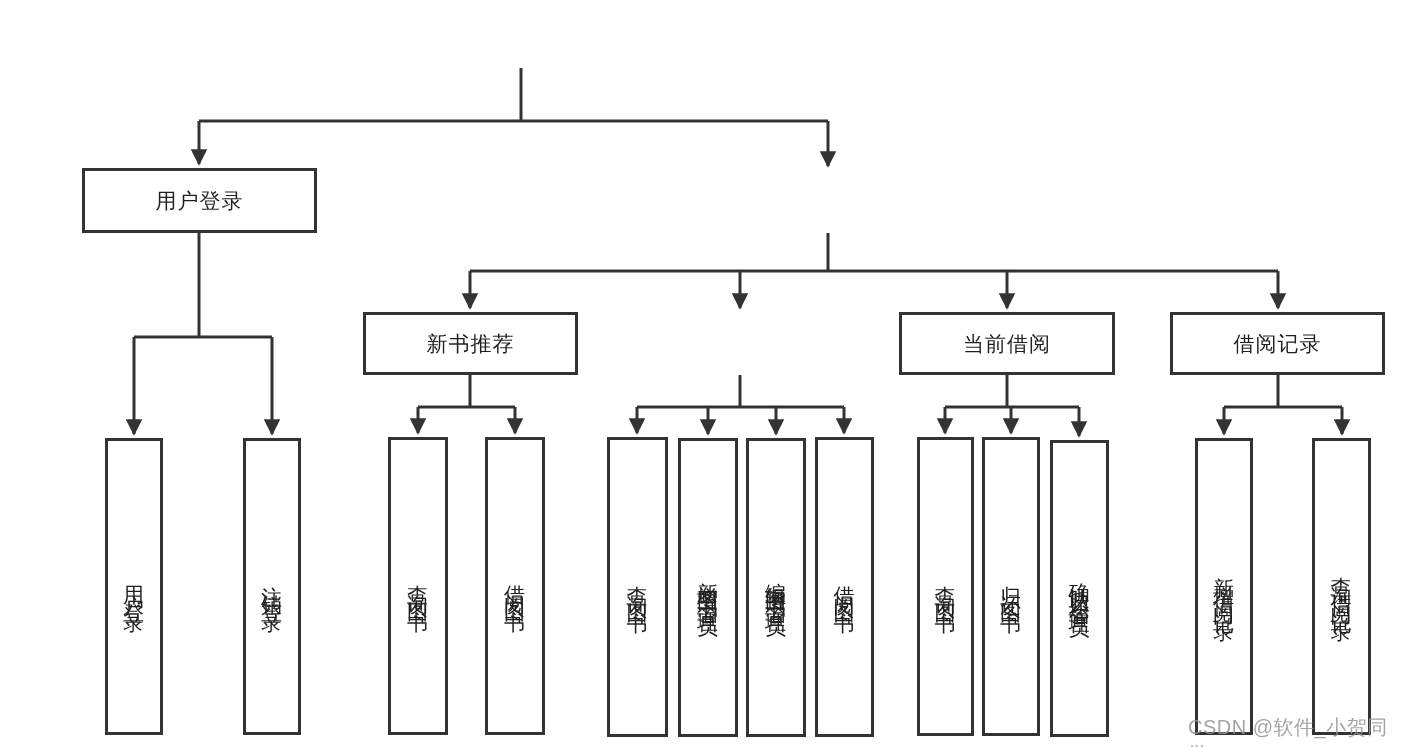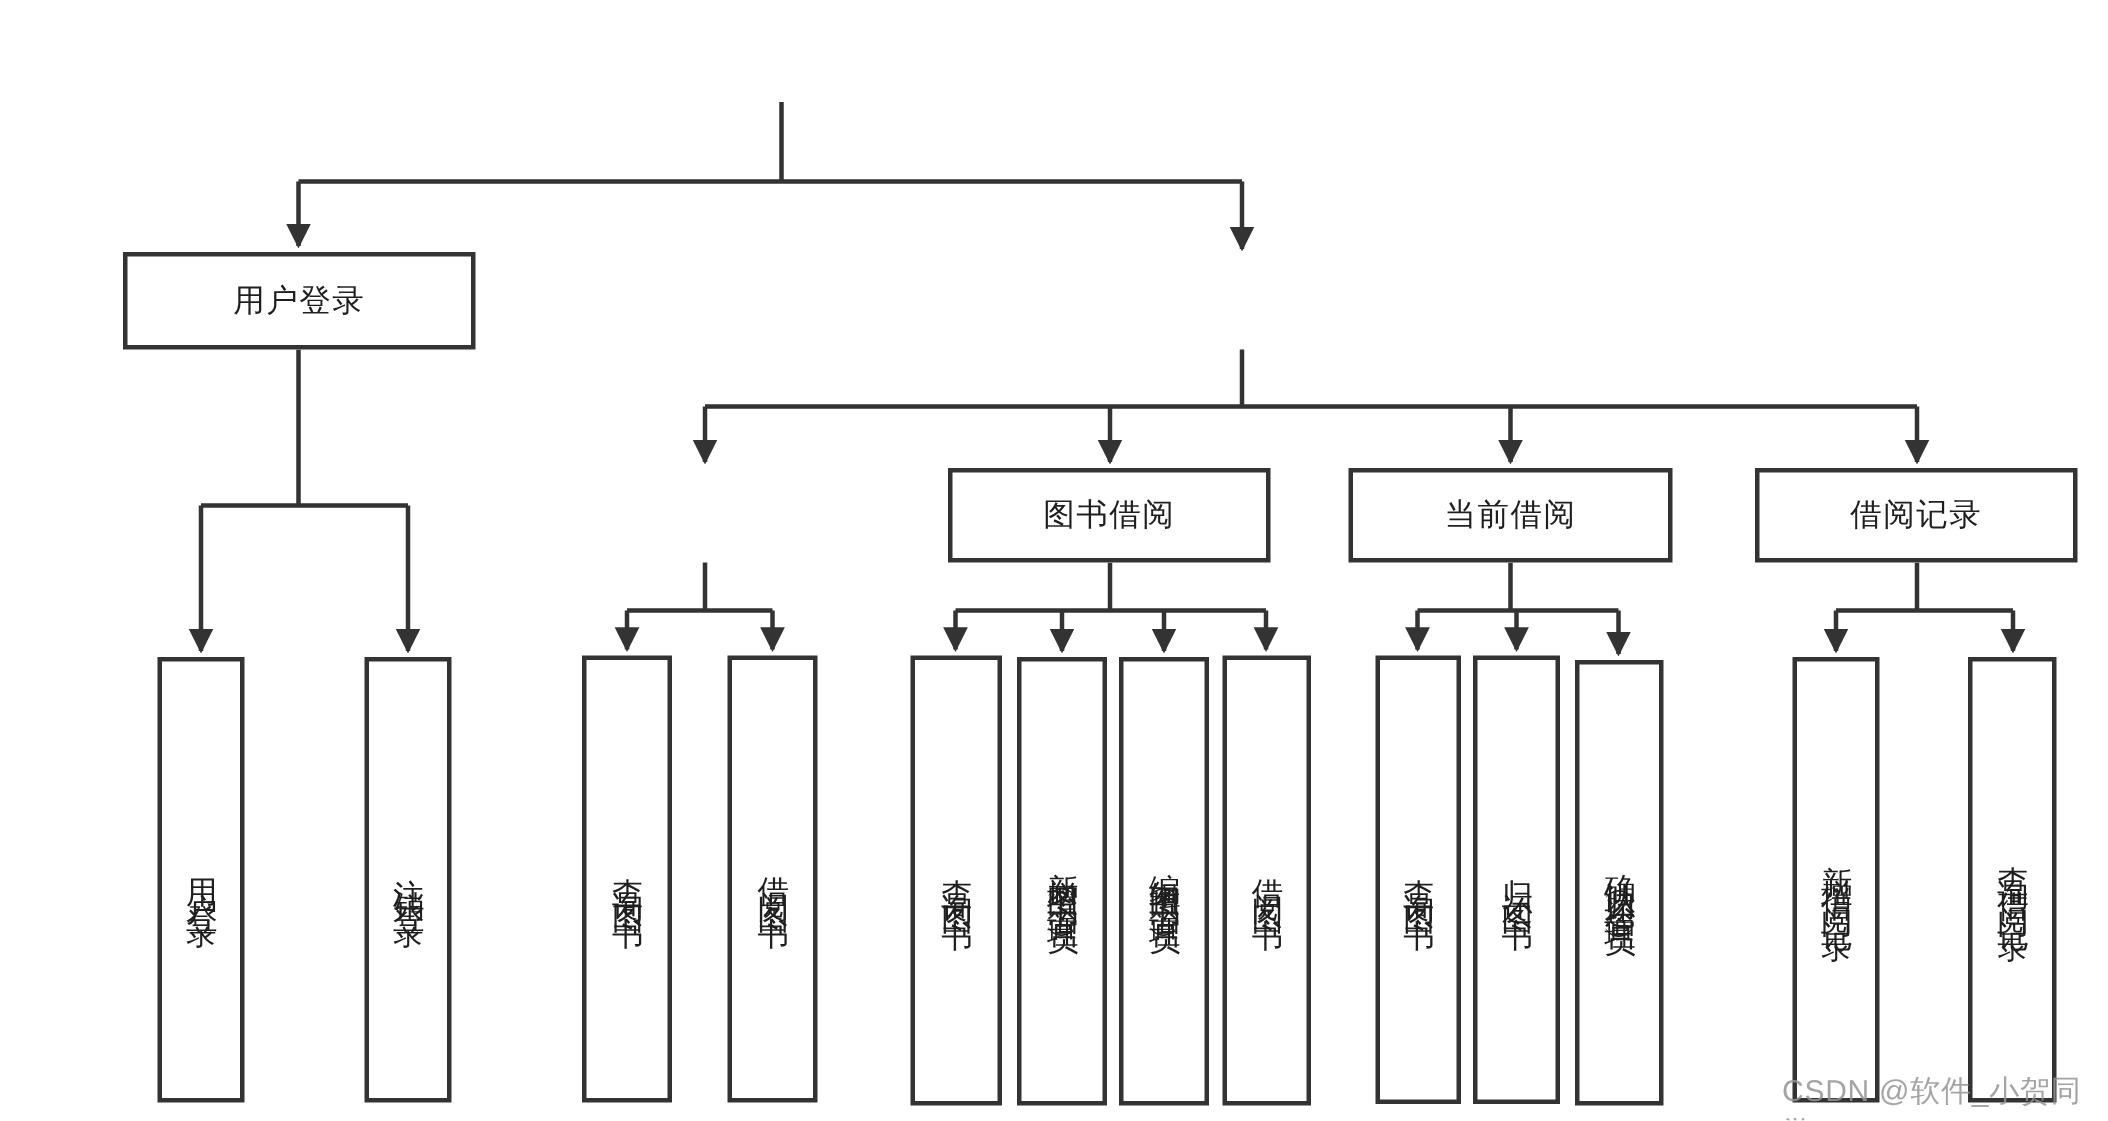--- a/index.html
+++ b/index.html
@@ -91,21 +91,21 @@
 
       <path d="M1278,375 V407 M1224,407 H1342"></path>
       <path d="M1224,407 V434" marker-end="url(#arrow)"></path>
       <path d="M1342,407 V434" marker-end="url(#arrow)"></path>
     </g>
   </svg>
 
 
   <div class="box hbox n-login">用户登录</div>
 
-  <div class="box hbox n-borrow">图书借阅</div>
+  <div class="box hbox n-newrec">新书推荐</div>
   <div class="box hbox n-current">当前借阅</div>
   <div class="box hbox n-records">借阅记录</div>
 
   <div class="box vbox lf-login1">用户登录</div>
   <div class="box vbox lf-login2">注销登录</div>
 
   <div class="box vbox lf-nr1">查询图书</div>
   <div class="box vbox lf-nr2">借阅图书</div>
 
   <div class="box vbox lf-bb1">查询图书</div>

